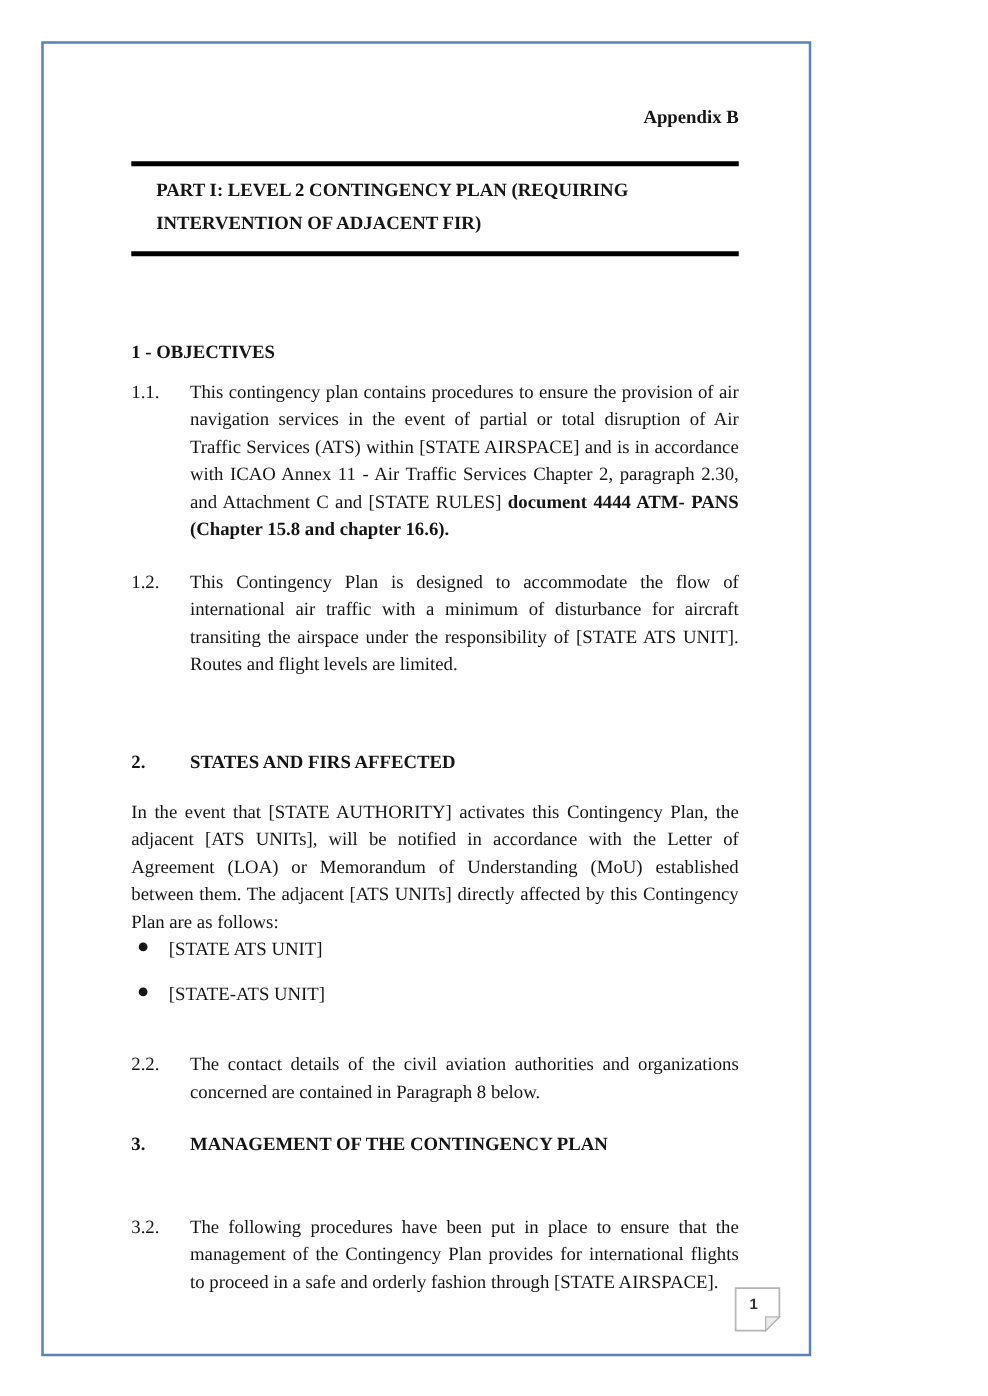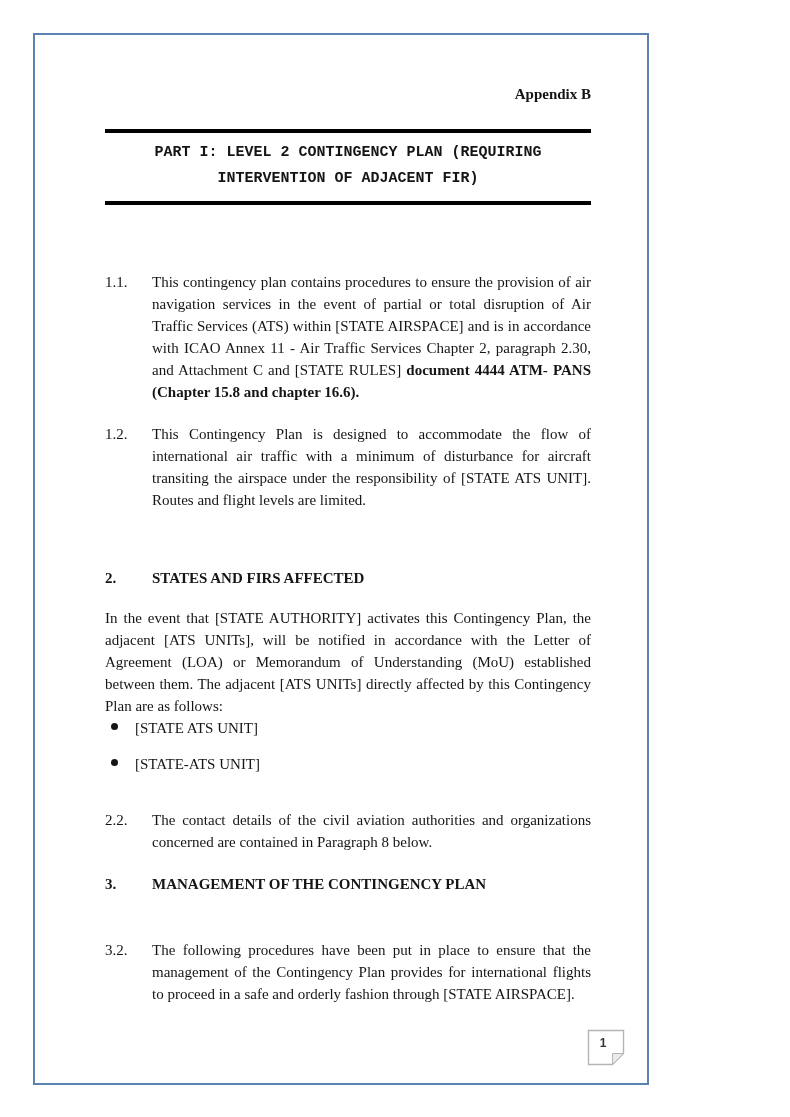--- a/index.html
+++ b/index.html
@@ -42,24 +42,22 @@
     font-weight: bold;
     margin-bottom: 40px;
   }
   .part-block {
     border-top: 4px solid #000000;
     border-bottom: 4px solid #000000;
     padding: 7px 20px 9px 20px;
     margin-bottom: 66px;
   }
   .part-heading {
-    text-align: center;
     font-weight: bold;
     line-height: 26px;
-    font-family: Liberation Mono, monospace;
   }
   .h-flat {
     font-weight: bold;
     margin: 0 0 10px 0;
   }
   .h-num {
     display: flex;
     font-weight: bold;
   }
   .h-num .num {
@@ -129,20 +127,21 @@
     <div class="content">
 
       <div class="appendix">Appendix B</div>
 
 
       <div class="part-block">
         <div class="part-heading">PART I: LEVEL 2 CONTINGENCY PLAN (REQUIRING INTERVENTION OF ADJACENT FIR)</div>
       </div>
 
       <div>
+        <div class="h-flat">1 - OBJECTIVES</div>
 
         <div class="para">
           <span class="num">1.1.</span>
           <span class="ptext"><span>This contingency plan contains procedures to ensure the provision of air navigation services in the event of partial or total disruption of Air Traffic Services (ATS) within [STATE AIRSPACE] and is in accordance with ICAO Annex 11 - Air Traffic Services Chapter 2, paragraph 2.30, and Attachment C and [STATE RULES] </span><span class="bold">document 4444 ATM- PANS (Chapter 15.8 and chapter 16.6).</span></span>
         </div>
 
         <div class="para">
           <span class="num">1.2.</span>
           <span class="ptext">This Contingency Plan is designed to accommodate the flow of international air traffic with a minimum of disturbance for aircraft transiting the airspace under the responsibility of [STATE ATS UNIT]. Routes and flight levels are limited.</span>
         </div>

